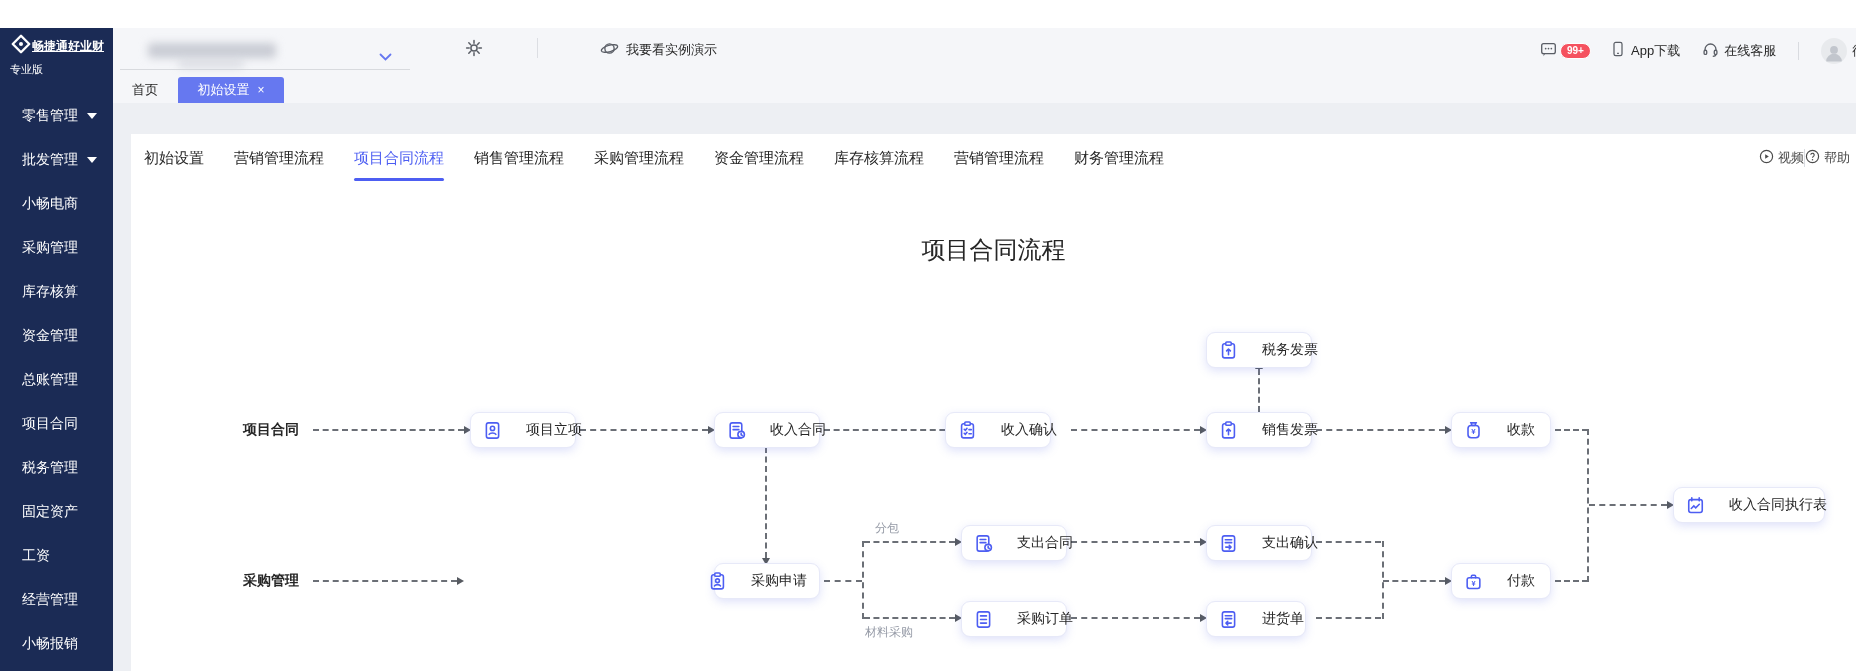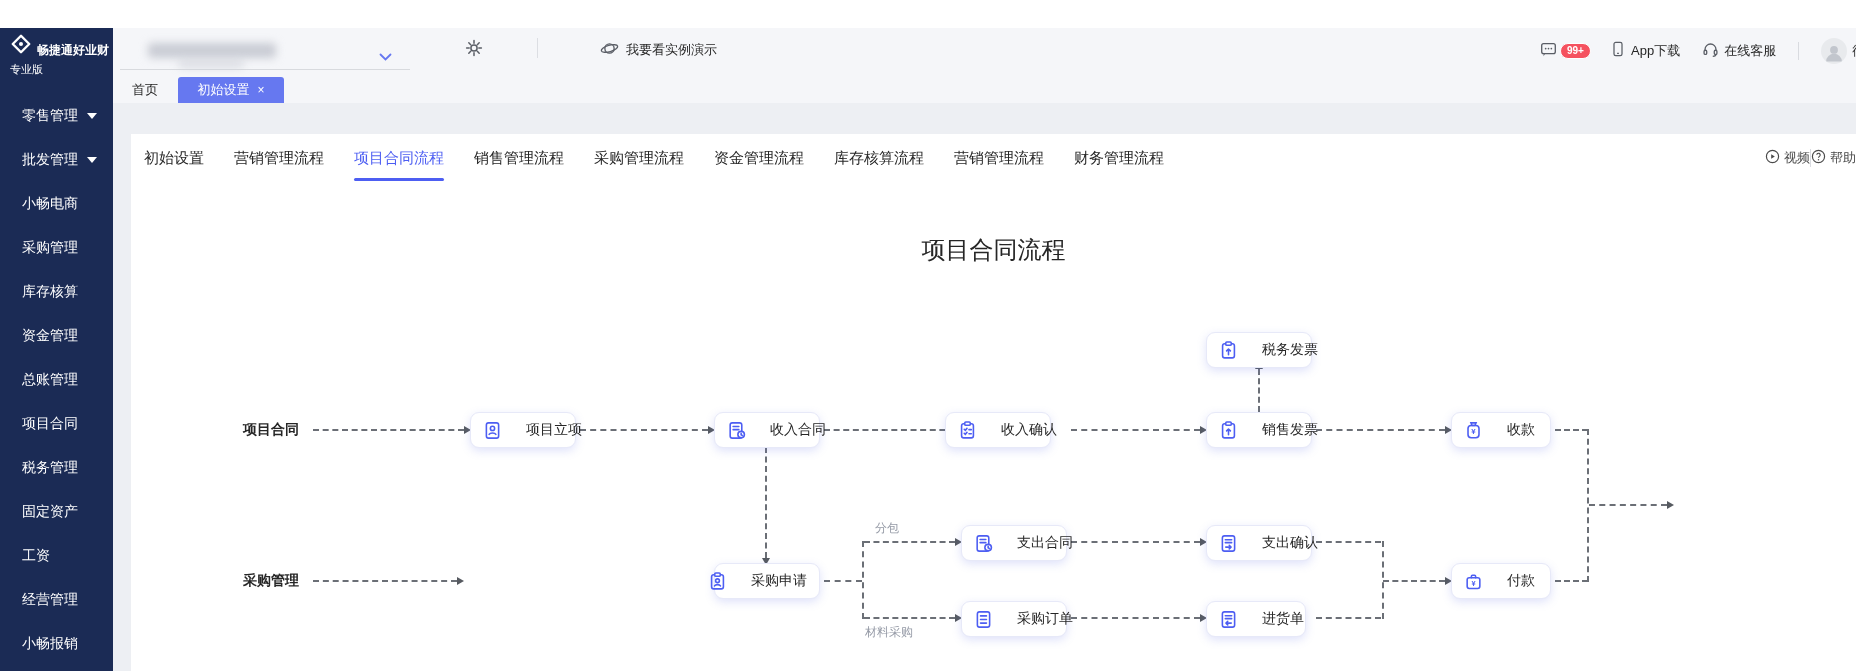--- a/index.html
+++ b/index.html
@@ -5,21 +5,21 @@
   html,body{margin:0;padding:0;background:#fff;}
   *{box-sizing:border-box;}
   .app{position:relative;width:1856px;height:671px;overflow:hidden;background:#fff;
        font-family:"Liberation Sans","DejaVu Sans",sans-serif;color:#262626;}
 
   
   .topstrip{position:absolute;left:0;top:0;width:1856px;height:28px;background:#fff;}
 
   
   .logo-block{position:absolute;left:0;top:28px;width:113px;height:49px;background:#1b2b55;color:#fff;padding:5px 8px 0 10px;}
-  .logo-row{display:flex;align-items:flex-end;gap:5px;}
+  .logo-row{display:flex;align-items:center;text-decoration:underline;}
   .brand-name{font-size:12px;font-weight:bold;white-space:nowrap;letter-spacing:0;}
   .edition{font-size:11px;margin-top:3px;}
 
   
   .sidebar{position:absolute;left:0;top:77px;width:113px;height:594px;background:#1b2b55;padding-top:16px;}
   .side-item{height:44px;line-height:44px;padding-left:22px;color:#fff;font-size:14px;cursor:pointer;white-space:nowrap;}
   .caret{display:inline-block;width:0;height:0;border-left:5px solid transparent;border-right:5px solid transparent;
          border-top:6px solid #fff;margin-left:9px;vertical-align:middle;}
 
   
@@ -47,21 +47,21 @@
 
   
   .page-bg{position:absolute;left:113px;top:103px;width:1743px;height:568px;background:#edeff3;}
   .panel{position:absolute;left:131px;top:134px;width:1725px;height:537px;background:#fff;}
 
   
   .flow-tabs{position:absolute;left:0;top:0;right:0;height:48px;display:flex;align-items:center;padding-left:13px;}
   .ftab{position:relative;font-size:15px;color:#262626;margin-right:30px;cursor:pointer;white-space:nowrap;}
   .ftab.active{color:#4d5ef2;}
   .ftab.active::after{content:"";position:absolute;left:0;right:0;bottom:-13px;height:3px;background:#4d5ef2;border-radius:2px;}
-  .flow-aux{position:absolute;right:0;top:0;height:48px;display:flex;align-items:center;font-size:13px;color:#4a4a4a;padding-right:0;}
+  .flow-aux{position:absolute;right:0;top:0;height:48px;display:flex;align-items:center;font-size:13px;color:#4a4a4a;padding-right:6px;}
   .aux-item{display:flex;align-items:center;gap:4px;cursor:pointer;}
 
   
   .flow-title{position:absolute;left:0;top:100px;width:100%;text-align:center;font-size:24px;font-weight:500;color:#262626;}
   .lane-label{position:absolute;font-size:14px;font-weight:700;color:#262626;white-space:nowrap;}
   .branch-label{position:absolute;font-size:12px;color:#959aa6;white-space:nowrap;}
 
   .fnode{position:absolute;height:36px;display:flex;align-items:center;gap:24px;padding:0 12px;background:#fff;
          border:1px solid #e7e9f8;border-radius:9px;box-shadow:0 3px 10px rgba(109,123,231,.22);
          font-size:14px;color:#262626;white-space:nowrap;cursor:pointer;}
@@ -358,14 +358,22 @@
       <span>进货单</span>
     </div>
     <div class="fnode" style="left:1320px;top:429px;width:100px;">
       <svg width="19" height="19" viewBox="0 0 18 18" fill="none" stroke="#4d5ef2" stroke-width="1.5" stroke-linecap="round">
           <rect x="3" y="5.4" width="12" height="10.2" rx="2"></rect>
           <path d="M7 5.4V4a1 1 0 011-1h2a1 1 0 011 1v1.4"></path>
           <text x="9" y="13" font-size="7" text-anchor="middle" fill="#4d5ef2" stroke="none" font-weight="bold">¥</text>
         </svg>
       <span>付款</span>
     </div>
+    <div class="fnode" style="left:1542px;top:353px;width:152px;">
+      <svg width="19" height="19" viewBox="0 0 18 18" fill="none" stroke="#4d5ef2" stroke-width="1.5" stroke-linecap="round">
+          <rect x="2.6" y="3.4" width="12.8" height="12.2" rx="2"></rect>
+          <path d="M5.5 1.6v3M12.5 1.6v3"></path>
+          <path d="M5 11.8l2.4-2.4 1.8 1.8 3.4-3.4"></path>
+        </svg>
+      <span>收入合同执行表</span>
+    </div>
   </div>
 </div>
 
 </body></html>

